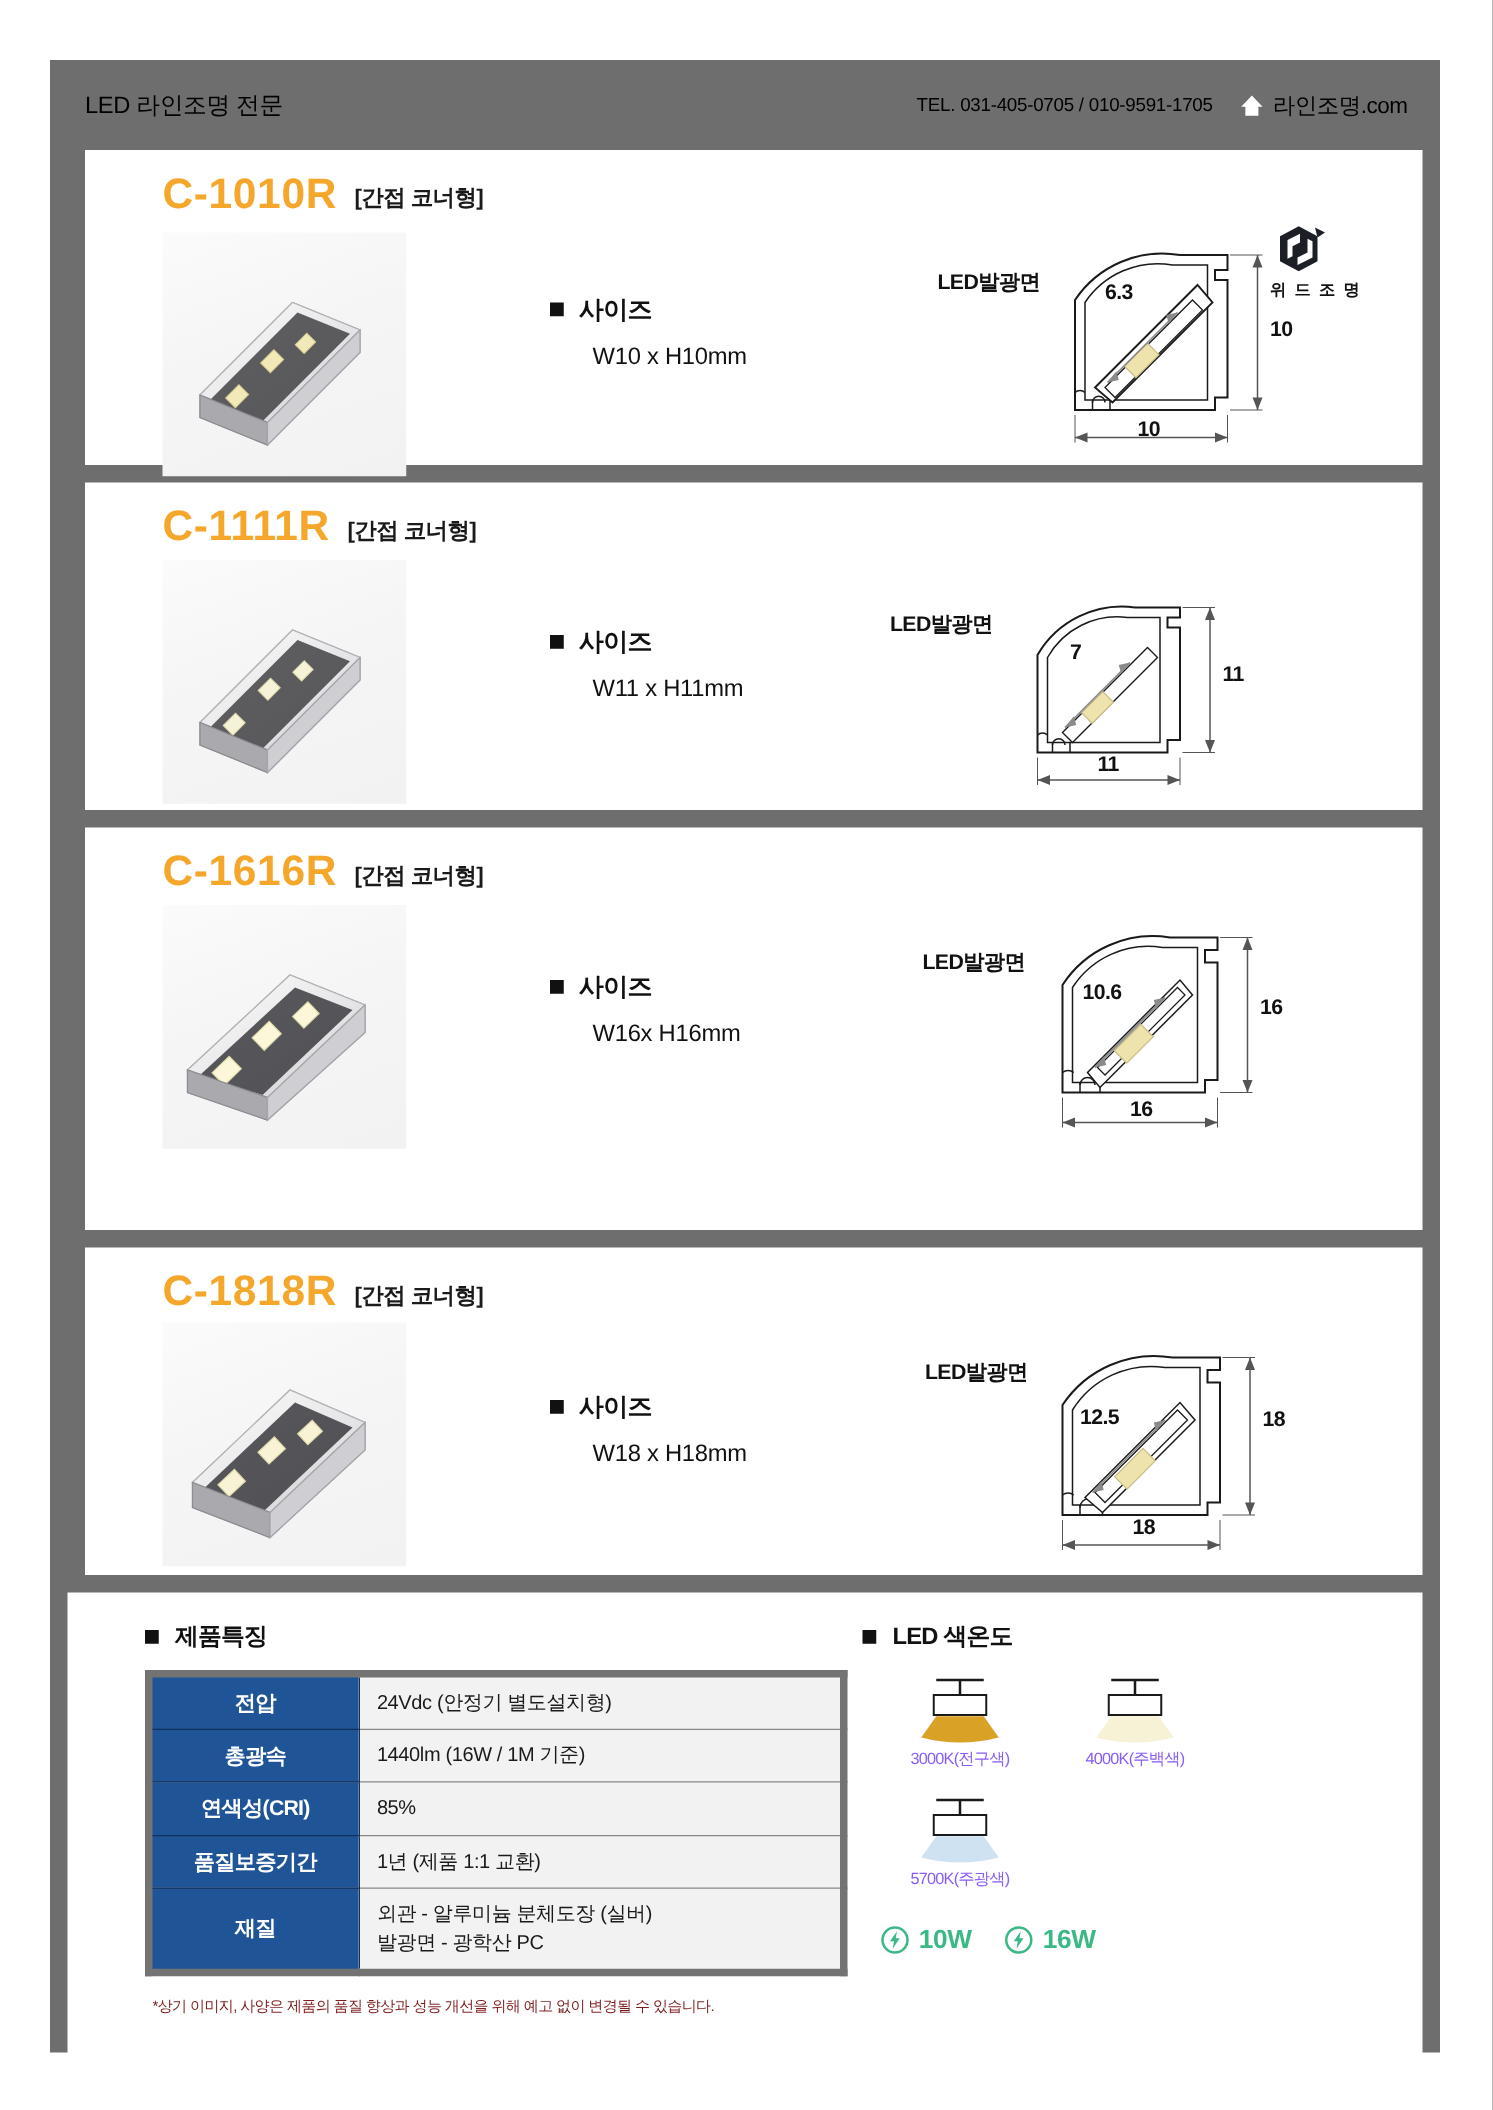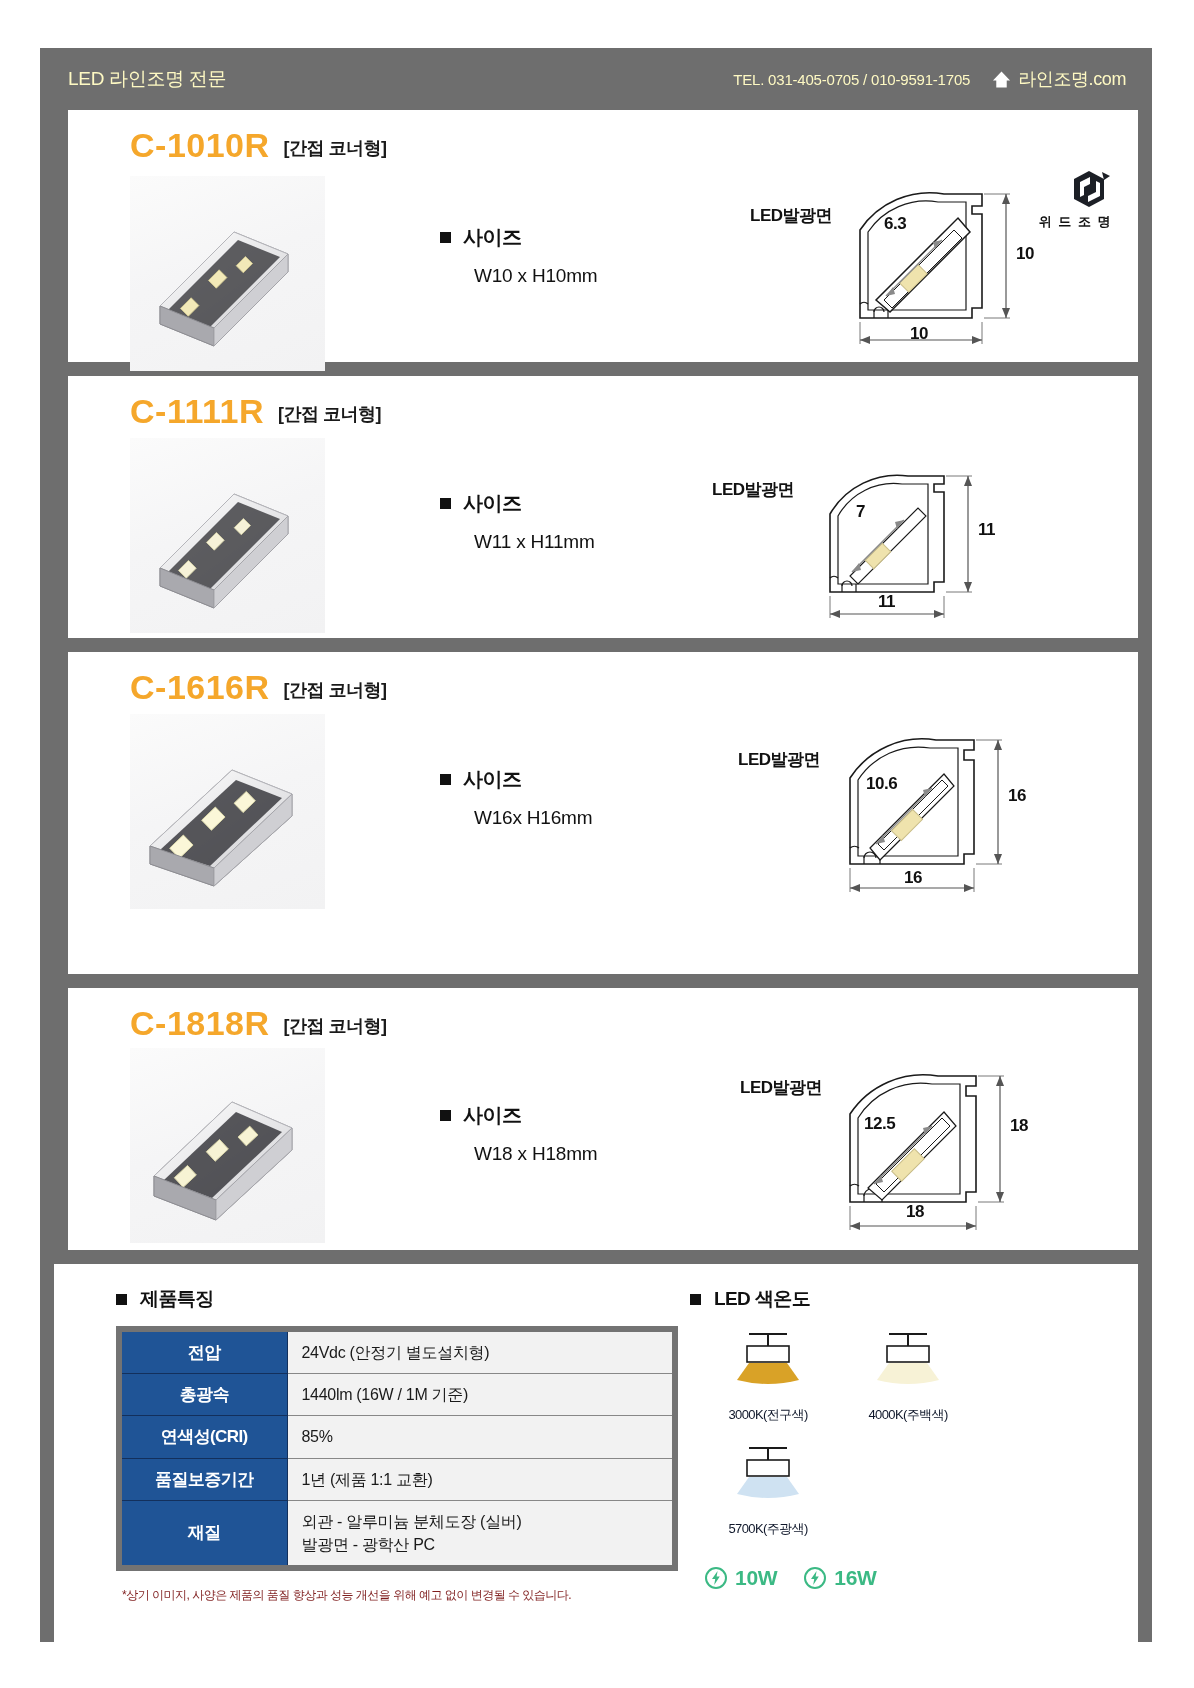--- a/index.html
+++ b/index.html
@@ -12,24 +12,24 @@
   }
   .page {
     position: absolute;
     left: 40px; top: 48px;
     width: 1112px; height: 1594px;
     background: #6e6e6e;
     padding: 0;
   }
   
   .header {
-    height: 62px;
+    height: 72px;
     display: flex; align-items: center;
     padding: 0 26px 0 28px;
-    color: #fef9c3;
+    color: #000000;
     position: relative;
     text-align: right;
   }
   .header-title {
     font-size: 19px; font-weight: 400; letter-spacing: -0.3px;
   }
   .header-right {
     margin-left: auto;
     display: flex; align-items: center; gap: 22px;
   }
@@ -103,21 +103,21 @@
   .diag-label {
     position: absolute;
     font-size: 17px; font-weight: bold; color: #111;
     letter-spacing: -0.5px;
     white-space: nowrap;
   }
 
   .brand-logo {
     position: absolute;
     right: 26px; top: 6px;
-    text-align: right; width: 96px;
+    text-align: left; width: 96px;
   }
   .brand-mark { height: 42px; }
   .brand-text {
     font-size: 13px; font-weight: bold; color: #111;
     letter-spacing: 1.5px; margin-top: 3px;
   }
 
   
   .spec-card {
     background: #ffffff;
@@ -176,22 +176,22 @@
     display: flex; flex-wrap: wrap;
     width: 300px;
     margin-left: 8px;
   }
   .cct-item {
     width: 140px;
     text-align: center;
     margin-bottom: 16px;
   }
   .cct-label {
-    font-size: 13px; color: #0f172a; letter-spacing: -0.6px;
-    margin-top: 18px;
+    font-size: 13px; color: #8b5cf6; letter-spacing: -0.6px;
+    margin-top: 0;
   }
   .cct-icon { height: 62px; }
 
   .watt-row {
     display: flex; align-items: center; gap: 26px;
     margin-left: 14px; margin-top: 12px;
   }
   .watt {
     display: flex; align-items: center; gap: 7px;
     color: #3BB984;

